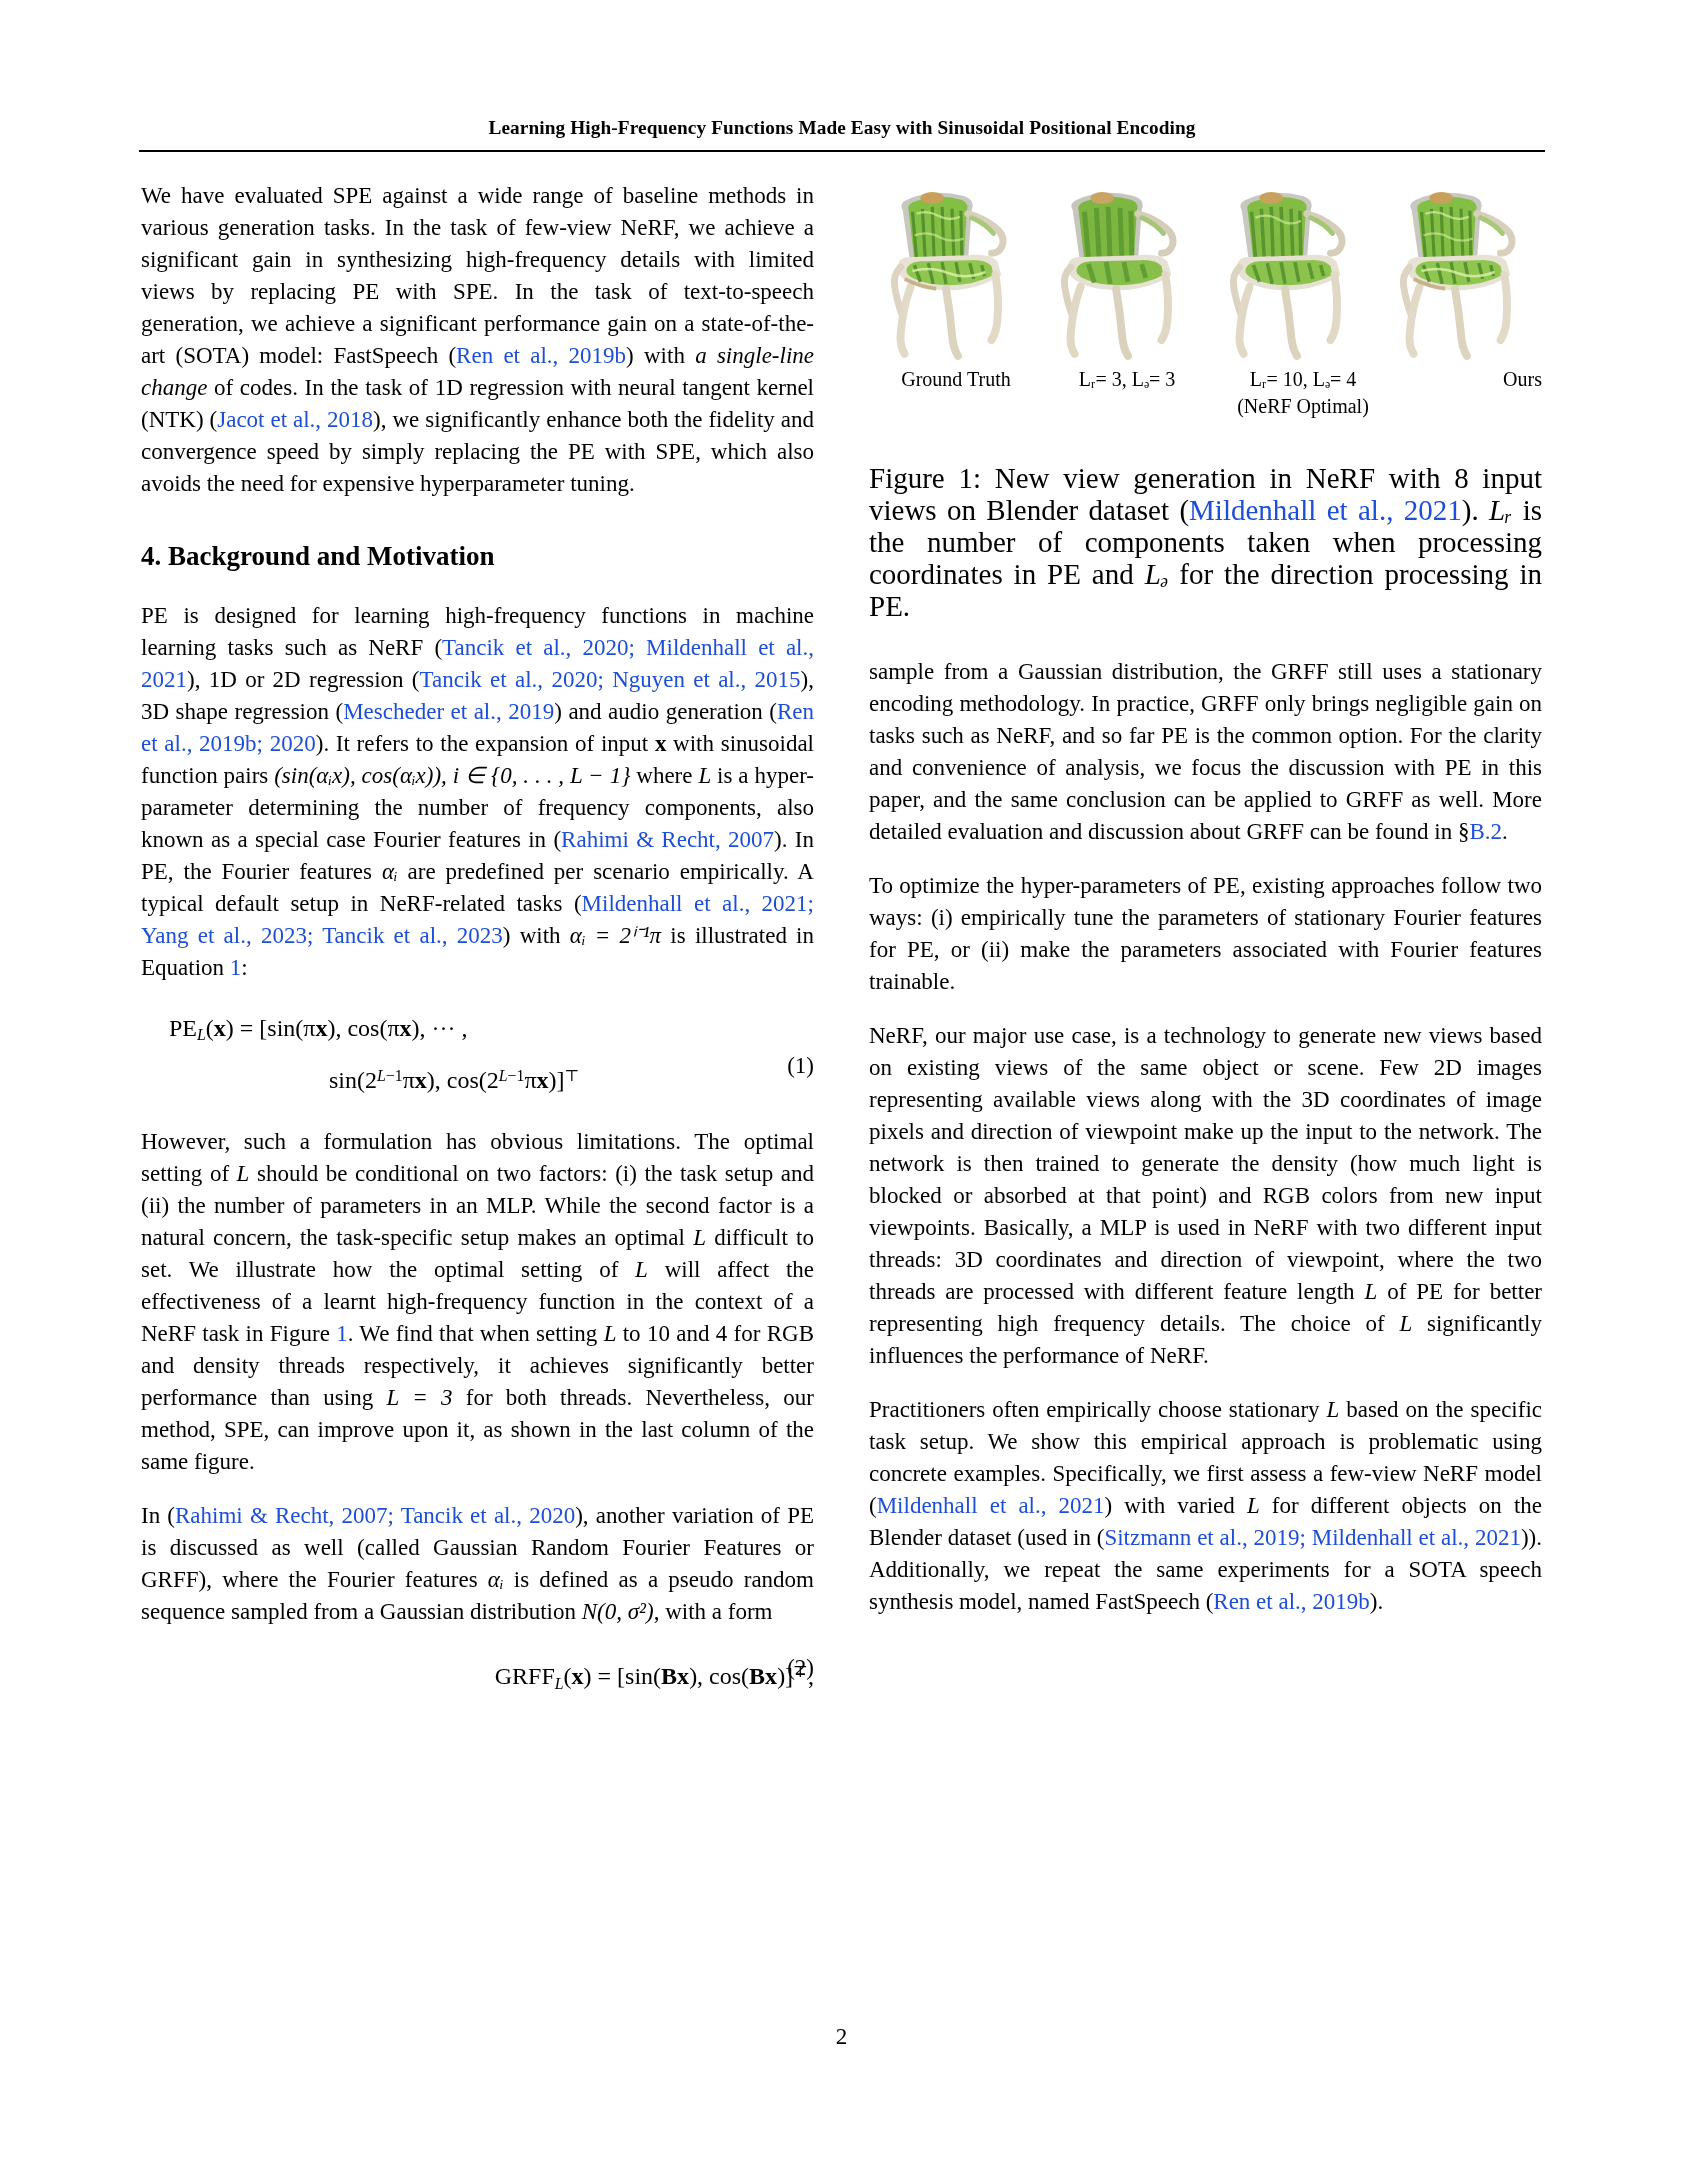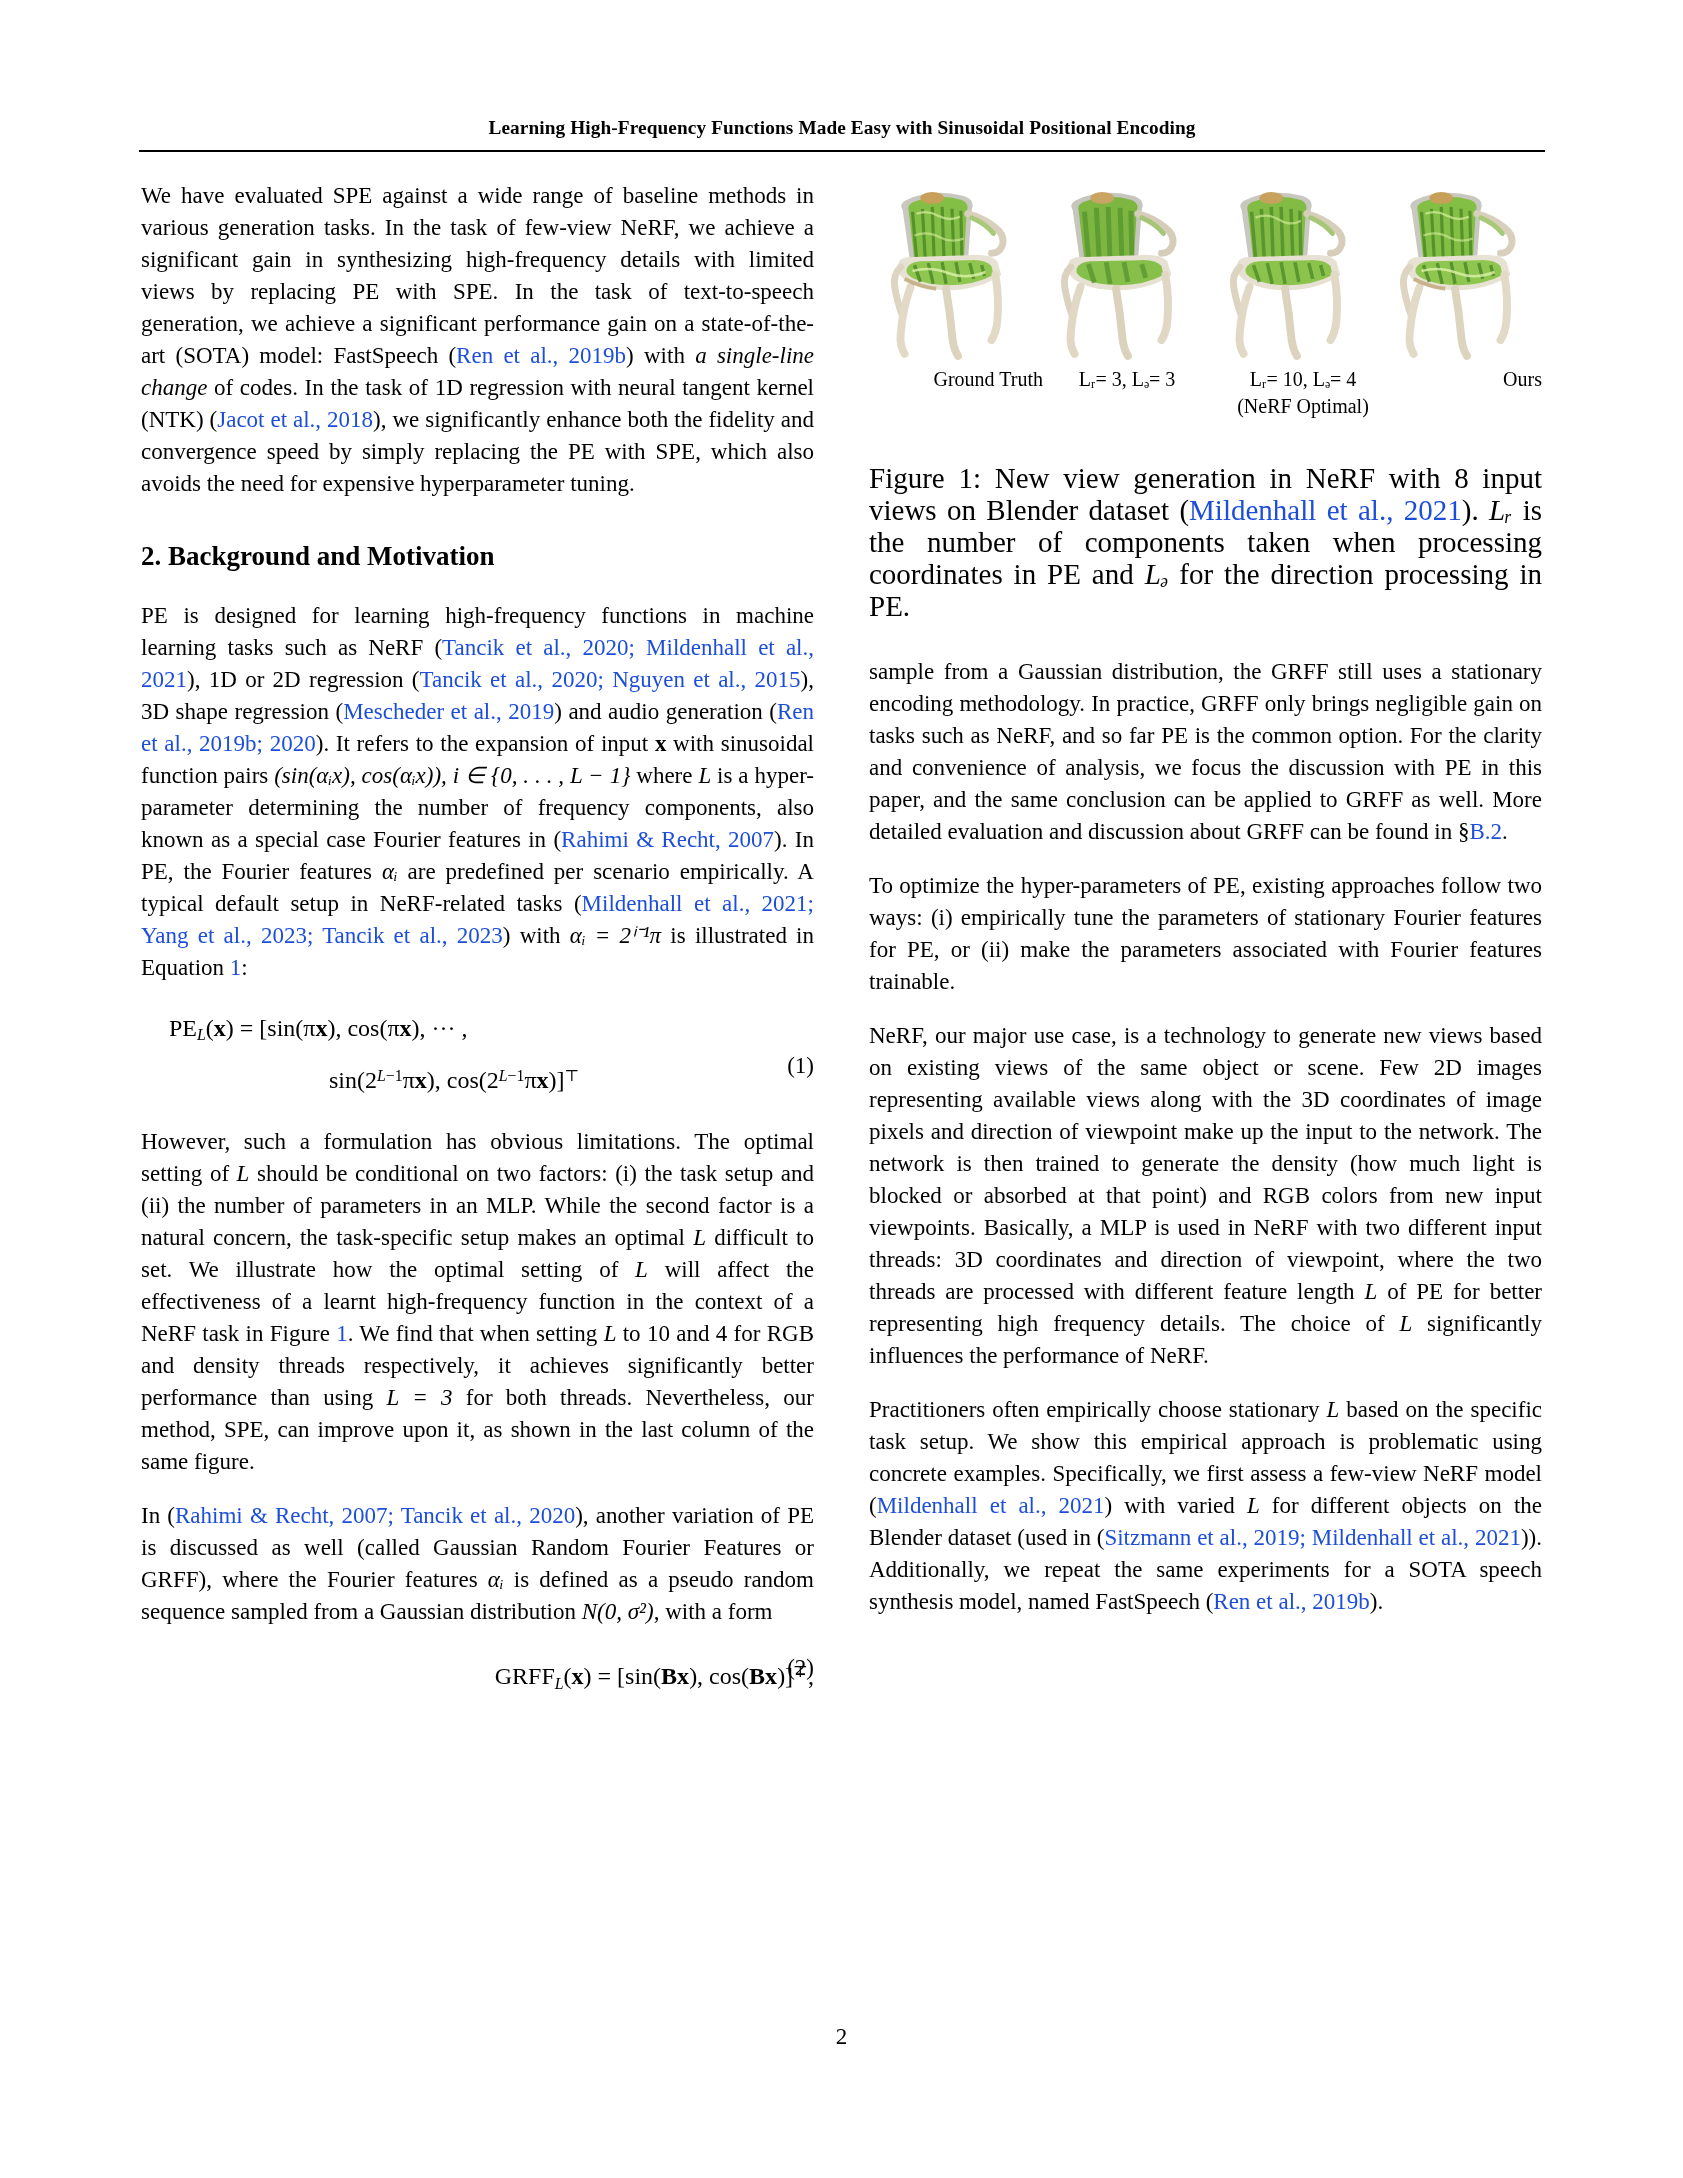--- a/index.html
+++ b/index.html
@@ -169,21 +169,21 @@
 
 <div class="page">
 
   <div class="runhead">Learning High-Frequency Functions Made Easy with Sinusoidal Positional Encoding</div>
   <div class="runhead-rule"></div>
 
   <div class="col col-left">
 
     <p class="para"><span>We have evaluated SPE against a wide range of baseline methods in various generation tasks. In the task of few-view NeRF, we achieve a significant gain in synthesizing high-frequency details with limited views by replacing PE with SPE. In the task of text-to-speech generation, we achieve a significant performance gain on a state-of-the-art (SOTA) model: FastSpeech (</span><span class="cite">Ren et al., 2019b</span><span>) with </span><span class="it">a single-line change</span><span> of codes. In the task of 1D regression with neural tangent kernel (NTK) (</span><span class="cite">Jacot et al., 2018</span><span>), we significantly enhance both the fidelity and convergence speed by simply replacing the PE with SPE, which also avoids the need for expensive hyperparameter tuning.</span></p>
 
-    <h2 class="sec">2. Background and Motivation</h2>
+    <h2 class="sec">4. Background and Motivation</h2>
 
     <p class="para"><span>PE is designed for learning high-frequency functions in machine learning tasks such as NeRF (</span><span class="cite">Tancik et al., 2020</span><span class="cite">; </span><span class="cite">Mildenhall et al., 2021</span><span>), 1D or 2D regression (</span><span class="cite">Tancik et al., 2020</span><span class="cite">; </span><span class="cite">Nguyen et al., 2015</span><span>), 3D shape regression (</span><span class="cite">Mescheder et al., 2019</span><span>) and audio generation (</span><span class="cite">Ren et al., 2019b; 2020</span><span>). It refers to the expansion of input </span><span class="bm">x</span><span> with sinusoidal function pairs </span><span class="mi">(sin(αᵢx), cos(αᵢx)), i ∈ {0, . . . , L − 1}</span><span> where </span><span class="mi">L</span><span> is a hyper-parameter determining the number of frequency components, also known as a special case Fourier features in (</span><span class="cite">Rahimi &amp; Recht, 2007</span><span>). In PE, the Fourier features </span><span class="mi">αᵢ</span><span> are predefined per scenario empirically. A typical default setup in NeRF-related tasks (</span><span class="cite">Mildenhall et al., 2021</span><span class="cite">; </span><span class="cite">Yang et al., 2023</span><span class="cite">; </span><span class="cite">Tancik et al., 2023</span><span>) with </span><span class="mi">αᵢ = 2ⁱ⁻¹π</span><span> is illustrated in Equation </span><span class="cite">1</span><span>:</span></p>
 
     <div class="eqwrap">
       <div class="eqbody eqline1">
         <span class="mupright">PE</span><sub class="msub">L</sub><span class="mupright">(</span><span class="bm">x</span><span class="mupright">) = [sin(π</span><span class="bm">x</span><span class="mupright">), cos(π</span><span class="bm">x</span><span class="mupright">), ··· ,</span>
       </div>
       <div class="eqbody eqline2">
         <span class="mupright">sin(2</span><sup class="msup"><span class="mi">L</span>−1</sup><span class="mupright">π</span><span class="bm">x</span><span class="mupright">), cos(2</span><sup class="msup"><span class="mi">L</span>−1</sup><span class="mupright">π</span><span class="bm">x</span><span class="mupright">)]</span><sup class="msup">⊤</sup>
       </div>
@@ -293,21 +293,21 @@
               <path d="M38 104 Q30 126 28 152 Q27 164 32 172" stroke="#e2dac7" stroke-width="8" fill="none" stroke-linecap="round"></path>
               <path d="M74 106 Q78 130 80 152 Q81 166 86 174" stroke="#ddd4bf" stroke-width="8" fill="none" stroke-linecap="round"></path>
               <path d="M124 92 Q128 116 126 138 Q125 150 120 158" stroke="#e2dac7" stroke-width="8" fill="none" stroke-linecap="round"></path>
               <path d="M32 96 Q48 104 64 106" stroke="#b59a62" stroke-width="4" fill="none" opacity="0.65"></path>
             </g>
           </svg>
         </div>
       </div>
 
       <div class="fig-labels">
-        <div class="lab" style="width:174px;text-align:right;">
+        <div class="lab" style="width:174px;">
           <span>Ground Truth</span>
         </div>
         <div class="lab" style="width:168px;">
           <span>Lᵣ= 3, Lₔ= 3</span>
         </div>
         <div class="lab" style="width:184px;">
           <span>Lᵣ= 10, Lₔ= 4</span>
           <span class="second">(NeRF Optimal)</span>
         </div>
         <div class="lab" style="width:147px;text-align:right;">

